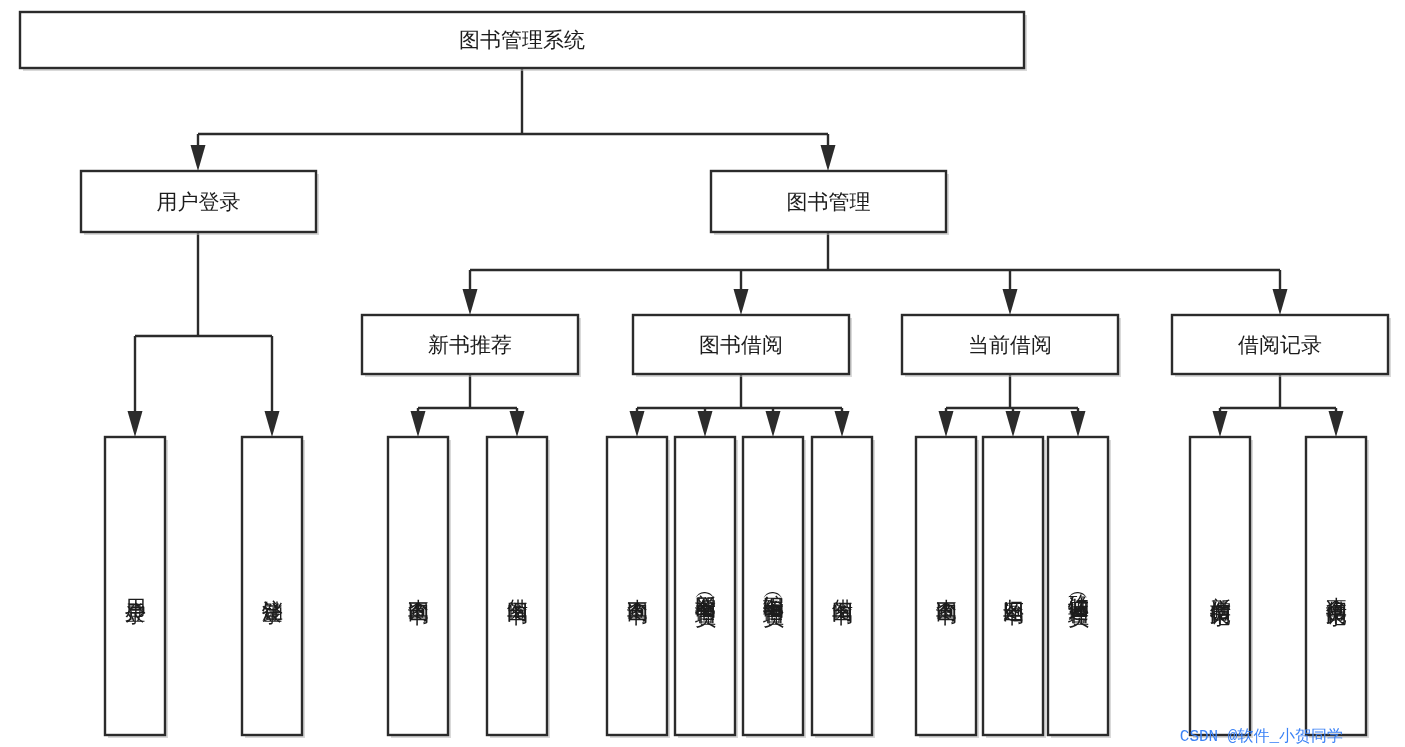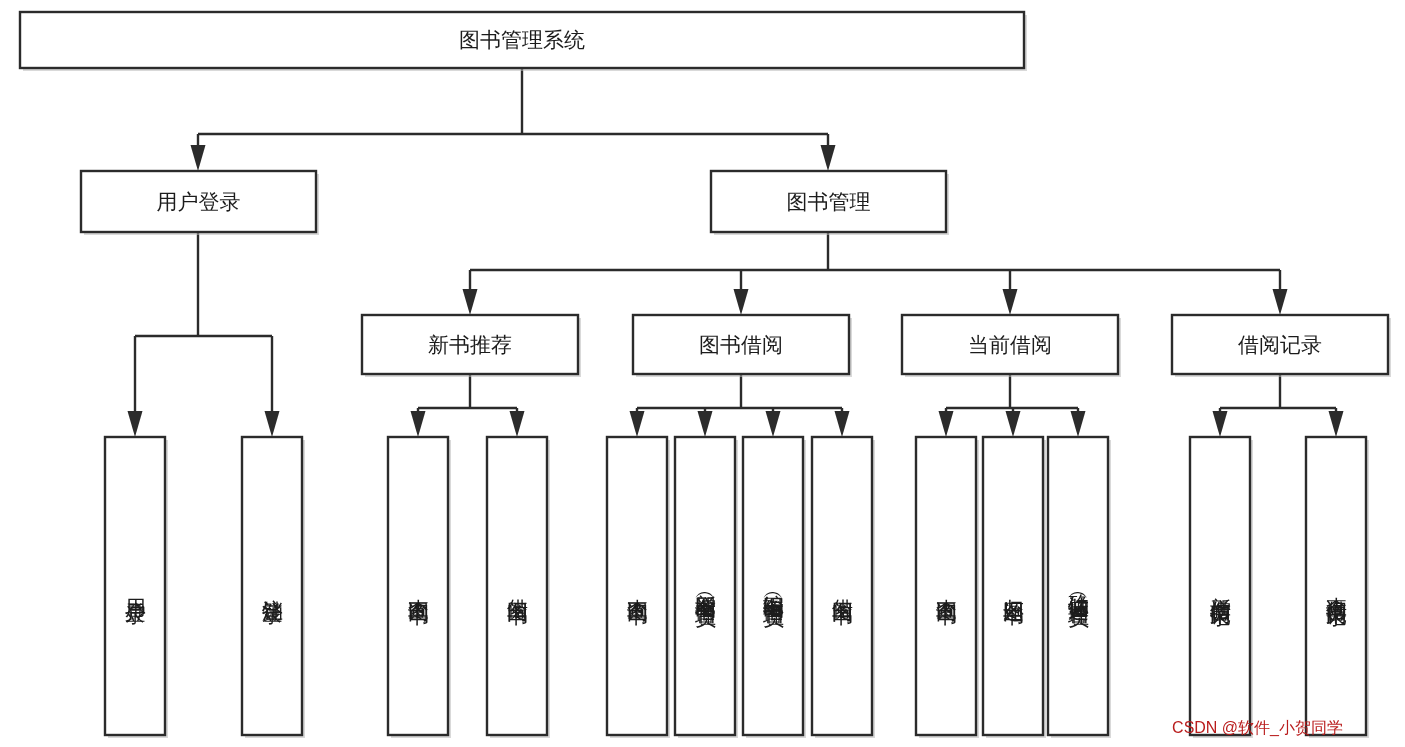--- a/index.html
+++ b/index.html
@@ -63,24 +63,24 @@
     display: flex;
     align-items: center;
     justify-content: center;
     text-align: center;
     white-space: normal;
     user-select: none;
   }
   .watermark {
     position: absolute;
     right: 8px;
-    bottom: 8px;
-    font-family: Liberation Sans, sans-serif;
+    bottom: 0;
+    font-family: Liberation Mono, monospace;
     font-size: 16px;
-    color: #b91c1c;
+    color: #3b82f6;
     white-space: nowrap;
   }
 </style>
 </head>
 <body>
 
 <div id="diagram-root">
   <svg class="diagram-canvas" viewBox="0 0 1405 747" xmlns="http://www.w3.org/2000/svg">
     <g id="connectors-layer">
         <g>

